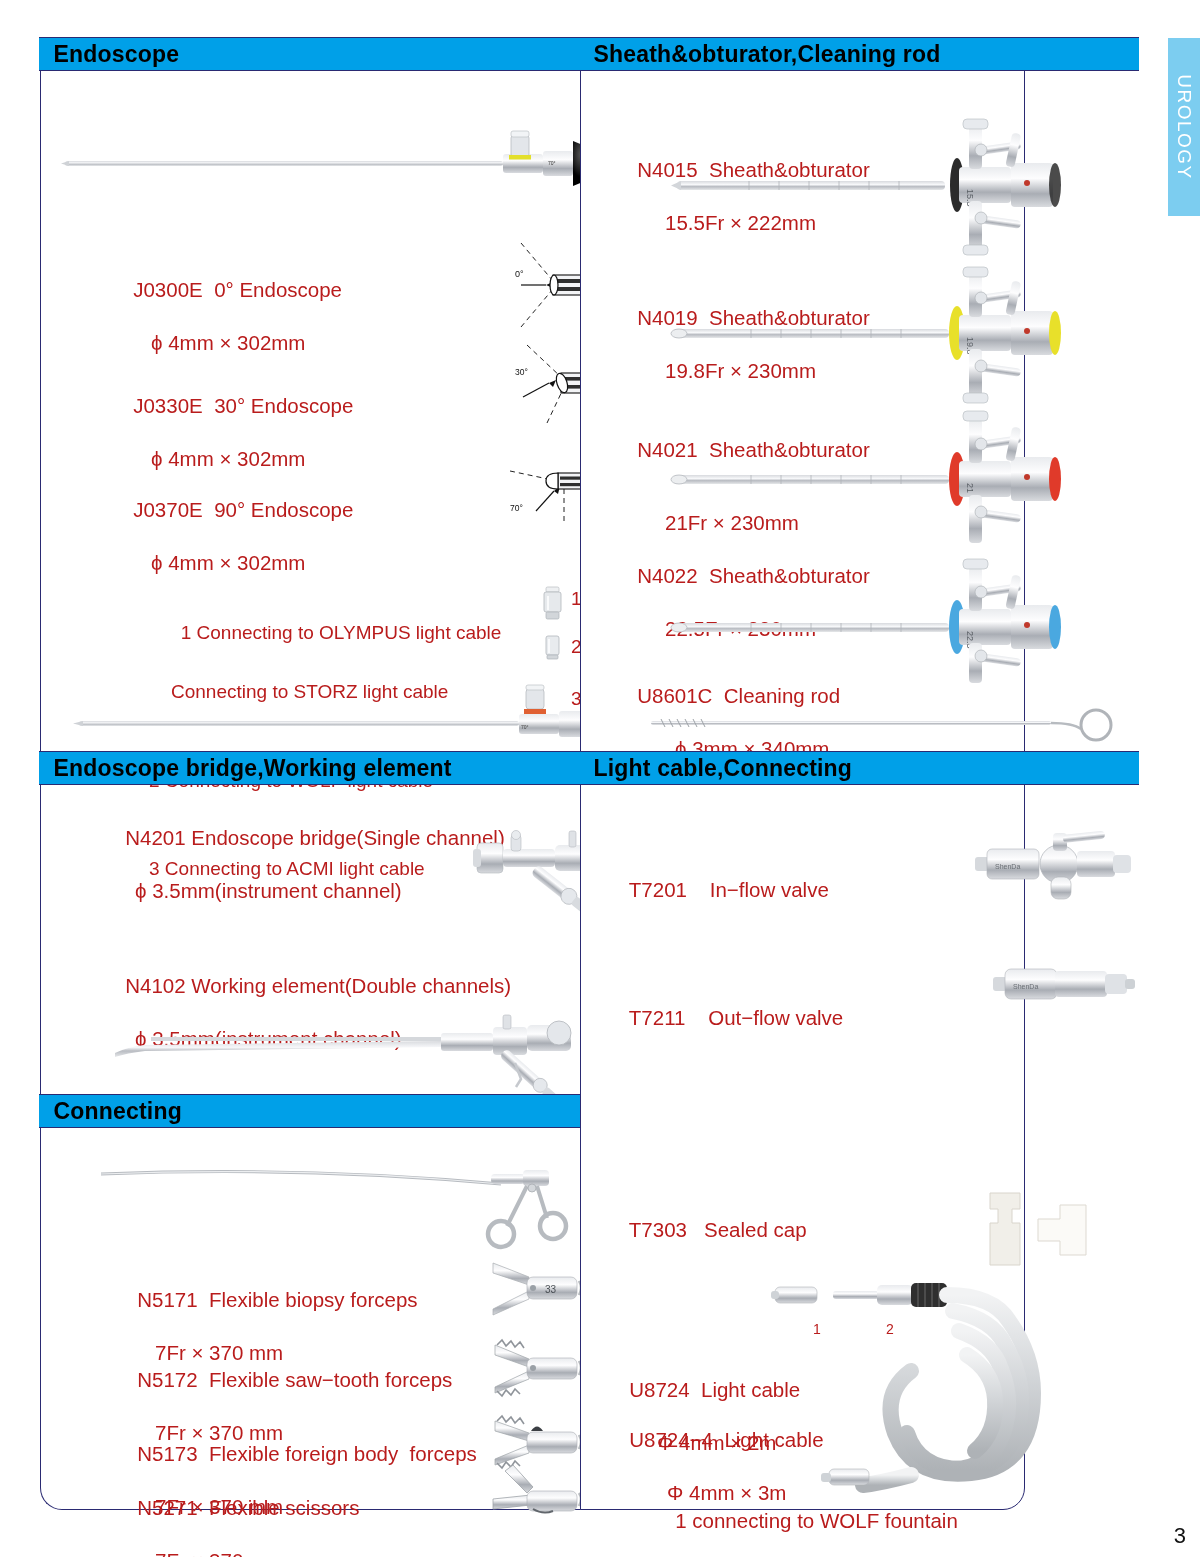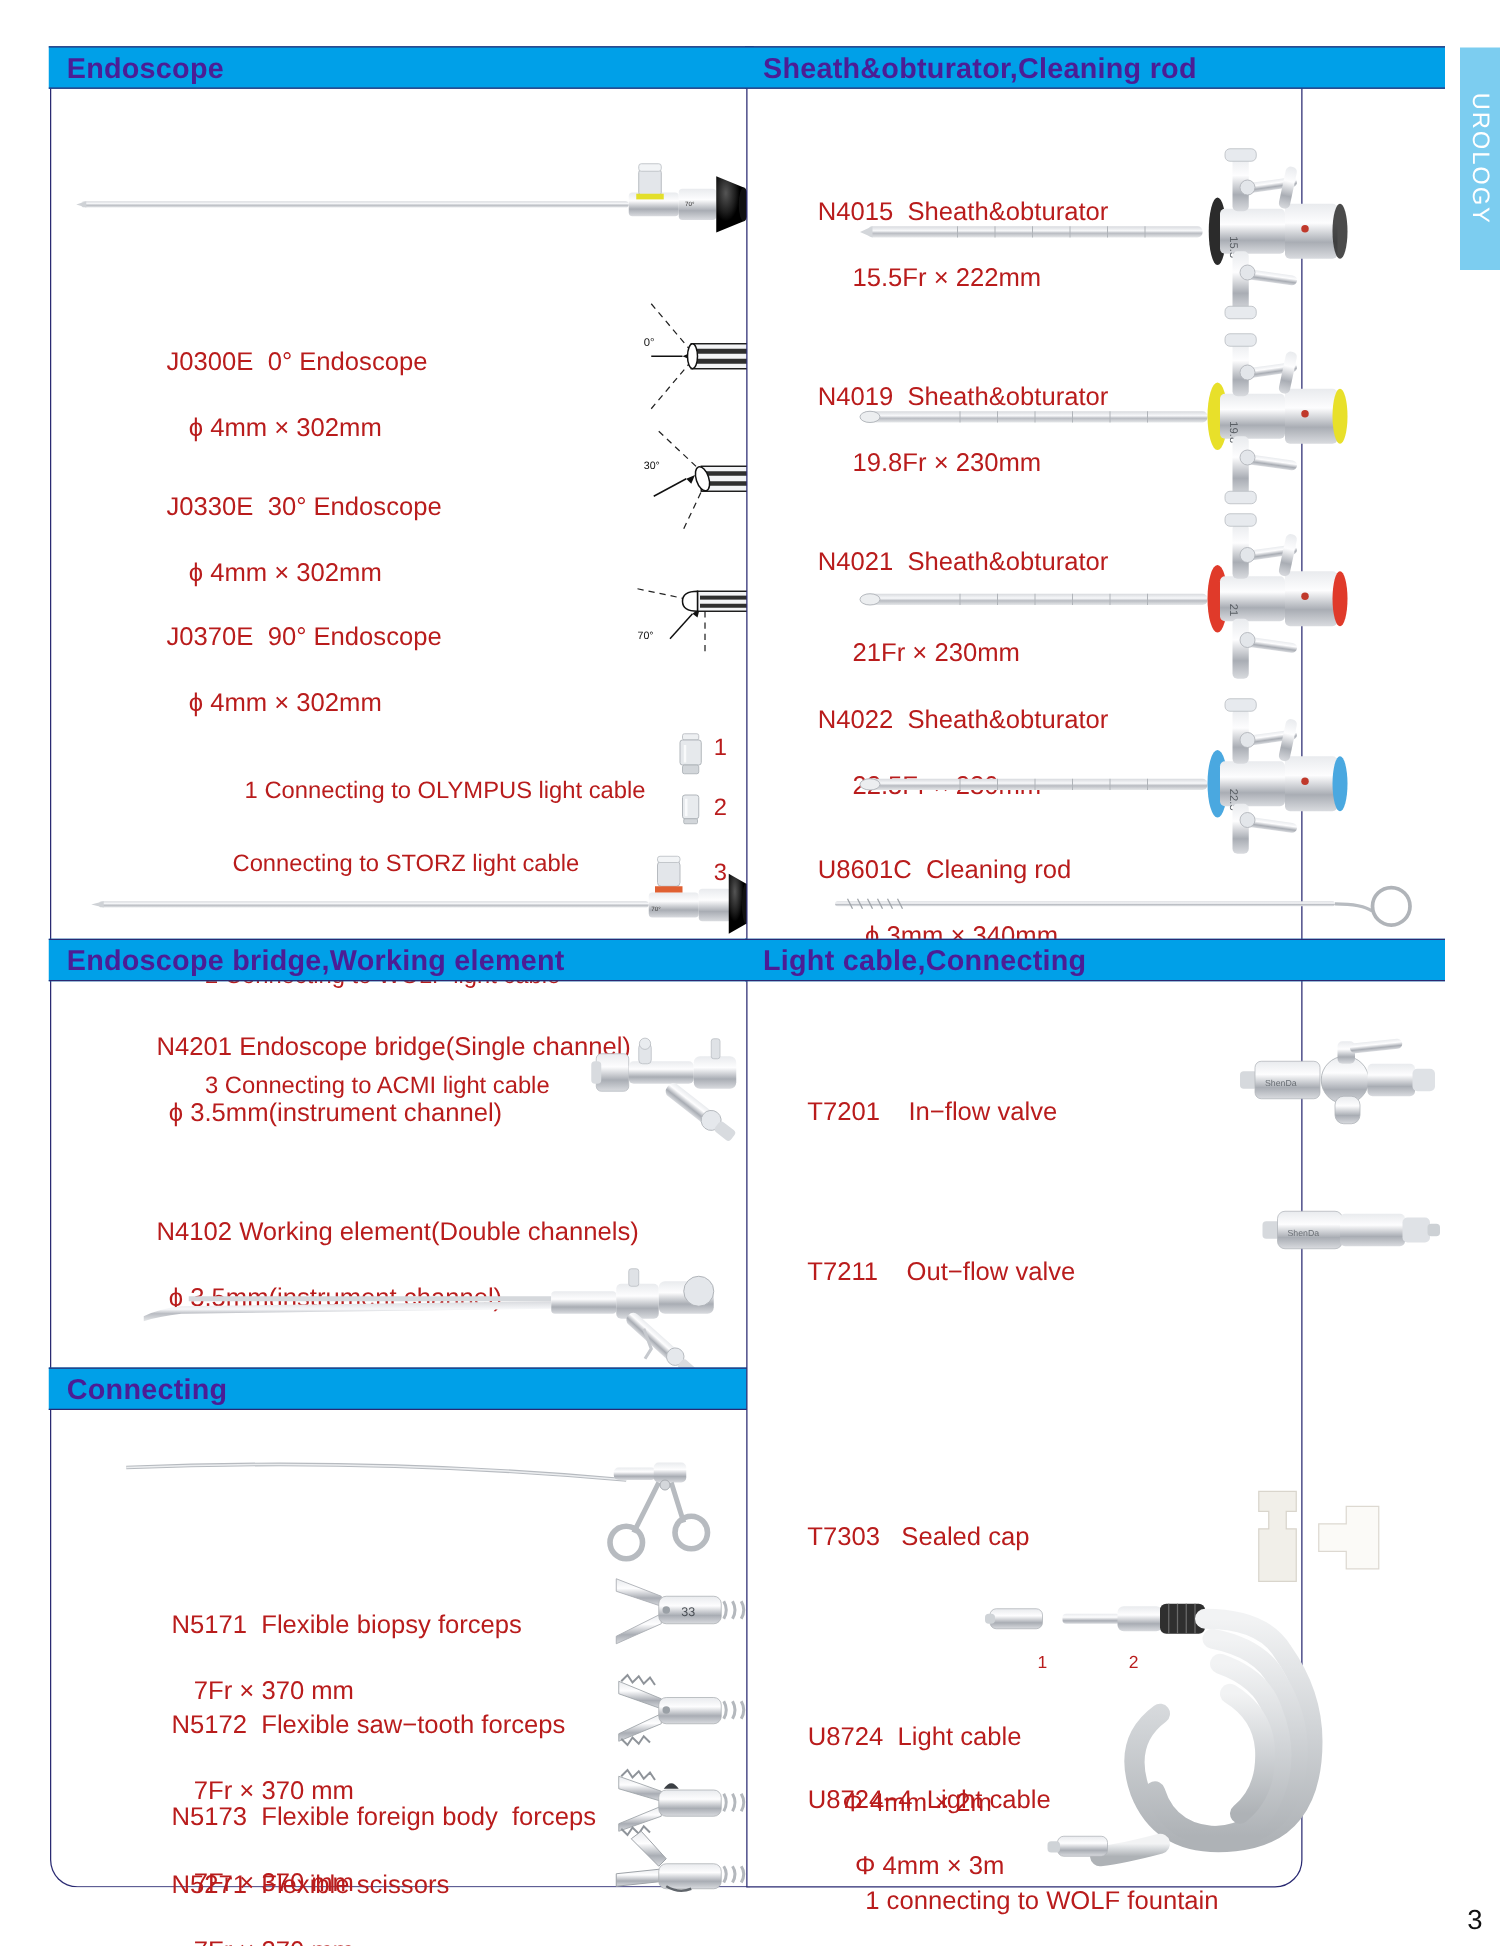--- a/index.html
+++ b/index.html
@@ -37,36 +37,36 @@
 
   
   .col {
     position: absolute;
     border: 1.6px solid #2a2a72;
     background: #ffffff;
   }
   .col-left  { left: 40px;  top: 38px; width: 560px; height: 1472px;
                border-top-left-radius: 22px; border-bottom-left-radius: 22px;
                border-right: none; }
-  .col-right { left: 597px; top: 38px; width: 445px; height: 1472px;
+  .col-right { left: 580px; top: 38px; width: 445px; height: 1472px;
                border-top-right-radius: 22px; border-bottom-right-radius: 22px;
                border-left: 1.6px solid #2a2a72; text-decoration: underline; }
 
   
   .sec-head {
     position: absolute;
     left: -1.6px;
     height: 34px;
     background: #00a0e8;
     border-top: 1.8px solid #2a2a72;
     border-bottom: 1.8px solid #2a2a72;
     display: flex; align-items: center;
   }
   .sec-head .t {
-    color: #4c1d95;
+    color: #000000;
     font-size: 23px;
     font-weight: bold;
     padding-left: 14px;
     letter-spacing: 0.2px;
     line-height: 1;
     font-family: "Liberation Sans", sans-serif;
   }
 
   
   .txt { position: absolute; color: #b91c1c; font-size: 20.5px; line-height: 1.28;
@@ -188,21 +188,21 @@
         <line x1="40" y1="72" x2="58" y2="52" stroke="#111" stroke-width="1.2"></line>
         <path d="M58,52 L64,47 L62,55 Z" fill="#111"></path>
         <text x="14" y="72" font-size="8.5" fill="#111" font-family="Liberation Sans, sans-serif">70°</text>
         <rect x="62" y="34" width="76" height="16" fill="#f3f4f6" stroke="#111" stroke-width="1.1"></rect>
         <rect x="64" y="37.5" width="74" height="3.2" fill="#2f2f2f"></rect>
         <rect x="64" y="44" width="74" height="3.2" fill="#2f2f2f"></rect>
         <path d="M62,34 Q50,34 50,42 Q50,50 62,50 Z" fill="#fff" stroke="#111" stroke-width="1.2"></path>
       </svg>
     </div>
 
-    <div class="txt small" style="left:108px; top:550px; line-height:1.55;margin-left:15px;">
+    <div class="txt small" style="left:108px; top:550px; line-height:1.55;">
       <span><span>1</span> <span>Connecting to OLYMPUS light cable</span></span>
       <span class="l2" style="padding-left:22px;"><span>Connecting to STORZ light cable</span></span>
       <span class="l2"><span>2</span> <span>Connecting to WOLF light cable</span></span>
       <span class="l2"><span>3</span> <span>Connecting to ACMI light cable</span></span>
     </div>
 
     <div class="art" style="left:498px; top:546px;">
       <svg width="28" height="36" viewBox="0 0 28 36">
         <rect x="7" y="2" width="13" height="5" rx="1.5" fill="#eef0f2" stroke="#b9bdc2" stroke-width="0.7"></rect>
         <rect x="5" y="7" width="17" height="20" rx="2" fill="#e6e9ec" stroke="#b1b6bb" stroke-width="0.8"></rect>

